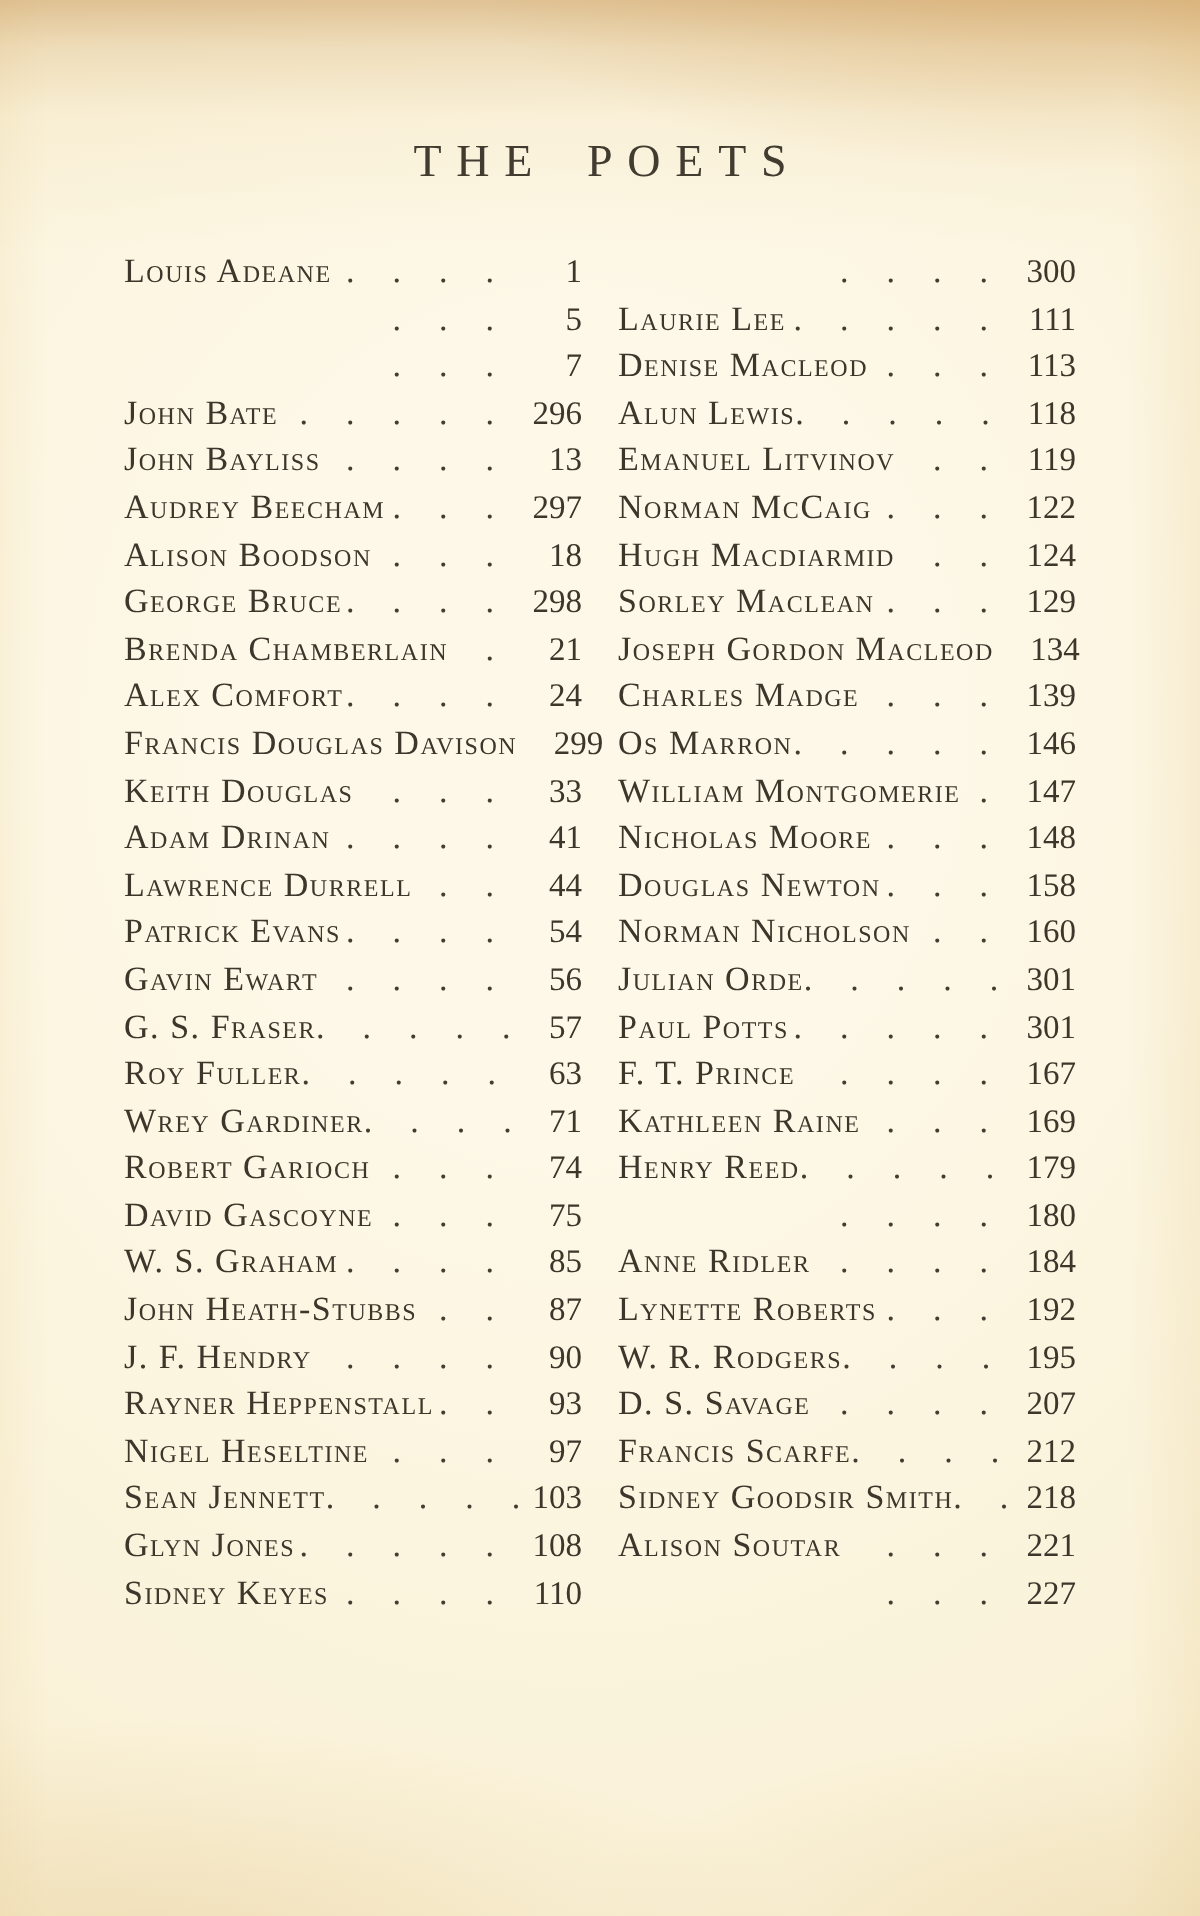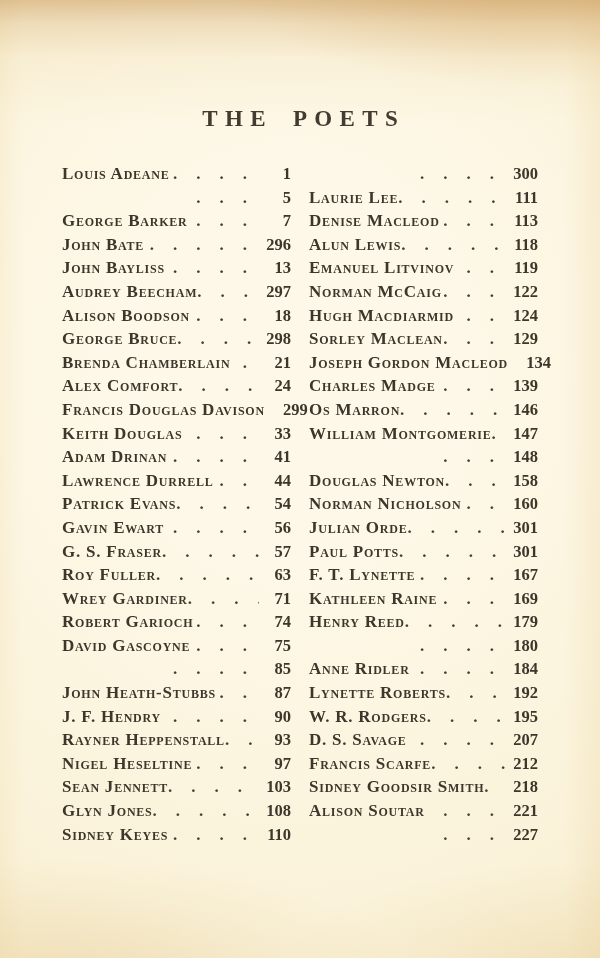--- a/index.html
+++ b/index.html
@@ -1,32 +1,31 @@
 <!DOCTYPE html>
 <html><head>
 <meta charset="utf-8">
 <style>
   html, body { margin: 0; padding: 0; background: #e9e2cf; }
   .page {
     position: relative;
     width: 600px;
     height: 958px;
     box-sizing: border-box;
-    padding: 104px 62px 0 62px;
+    padding: 66px 62px 0 62px;
     font-family: "Liberation Serif", "DejaVu Serif", serif;
     color: #3c362b;
     background:
       radial-gradient(ellipse 430px 150px at 88% -2%, rgba(210,160,92,0.40), rgba(210,160,92,0) 70%),
       linear-gradient(180deg, rgba(196,144,74,0.50) 0%, rgba(209,166,100,0.30) 2.5%, rgba(232,206,150,0.16) 6%, rgba(248,240,212,0) 13%),
       radial-gradient(ellipse 480px 170px at 12% 102%, rgba(223,191,128,0.32), rgba(223,191,128,0) 70%),
       radial-gradient(ellipse 420px 150px at 96% 101%, rgba(225,197,136,0.28), rgba(225,197,136,0) 70%),
       linear-gradient(90deg, rgba(235,212,160,0.18) 0%, rgba(235,212,160,0) 4%, rgba(235,212,160,0) 94%, rgba(231,204,148,0.22) 100%),
       radial-gradient(ellipse 760px 860px at 48% 38%, #fdf8e7 25%, #faf2d9 65%, #f4e6c2 100%);
     overflow: hidden;
-    font-weight: bold;
   }
   .title {
     text-align: center;
     font-size: 23px;
     line-height: 30px;
     letter-spacing: 0.32em;
     word-spacing: 0.30em;
     color: #413b30;
     margin-bottom: 28px;
     text-indent: 0.32em; 
@@ -81,21 +80,20 @@
           <span class="dots">. . . .</span>
           <span class="num">1</span>
         </div>
 
         <div class="row">
           <span class="dots">. . .</span>
           <span class="num">5</span>
         </div>
 
         <div class="row">
-          <span class="name">George Barker</span>
           <span class="dots">. . .</span>
           <span class="num">7</span>
         </div>
 
         <div class="row">
           <span class="name">John Bate</span>
           <span class="dots">. . . . .</span>
           <span class="num">296</span>
         </div>
 
@@ -195,20 +193,21 @@
           <span class="num">74</span>
         </div>
 
         <div class="row">
           <span class="name">David Gascoyne</span>
           <span class="dots">. . .</span>
           <span class="num">75</span>
         </div>
 
         <div class="row">
+          <span class="name">W. S. Graham</span>
           <span class="dots">. . . .</span>
           <span class="num">85</span>
         </div>
 
         <div class="row">
           <span class="name">John Heath-Stubbs</span>
           <span class="dots">. .</span>
           <span class="num">87</span>
         </div>
 
@@ -315,20 +314,21 @@
           <span class="num">146</span>
         </div>
 
         <div class="row">
           <span class="name">William Montgomerie</span>
           <span class="dots">.</span>
           <span class="num">147</span>
         </div>
 
         <div class="row">
+          <span class="name">Nicholas Moore</span>
           <span class="dots">. . .</span>
           <span class="num">148</span>
         </div>
 
         <div class="row">
           <span class="name">Douglas Newton</span>
           <span class="dots">. . .</span>
           <span class="num">158</span>
         </div>
 
@@ -344,21 +344,21 @@
           <span class="num">301</span>
         </div>
 
         <div class="row">
           <span class="name">Paul Potts</span>
           <span class="dots">. . . . .</span>
           <span class="num">301</span>
         </div>
 
         <div class="row">
-          <span class="name">F. T. Lynette</span>
+          <span class="name">F. T. Prince</span>
           <span class="dots">. . . .</span>
           <span class="num">167</span>
         </div>
 
         <div class="row">
           <span class="name">Kathleen Raine</span>
           <span class="dots">. . .</span>
           <span class="num">169</span>
         </div>
 

